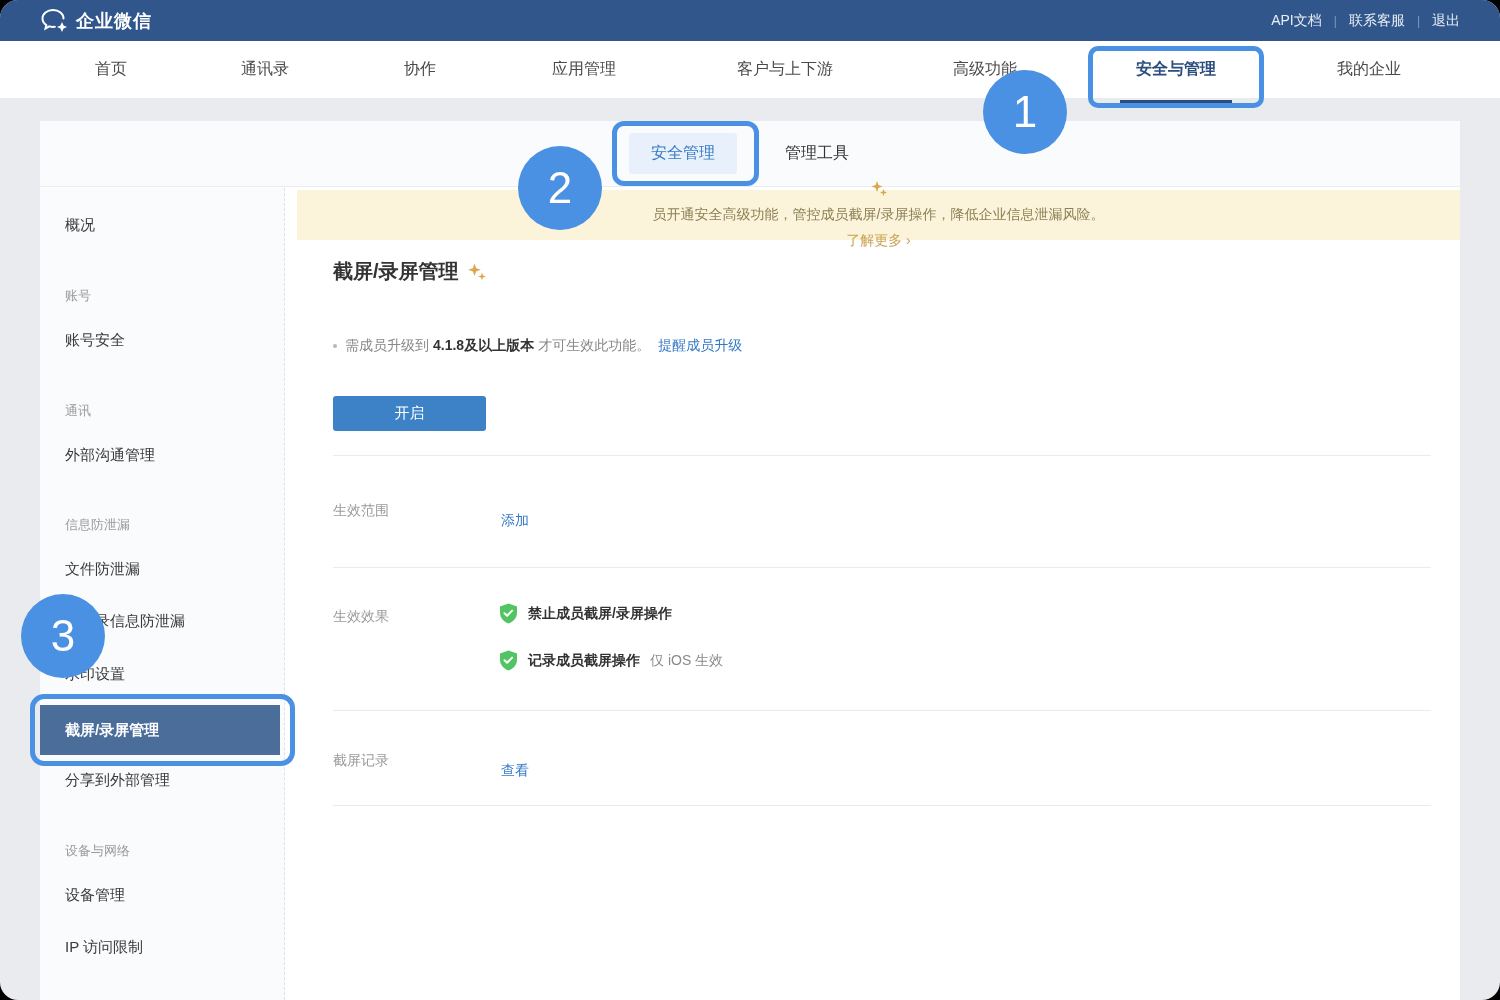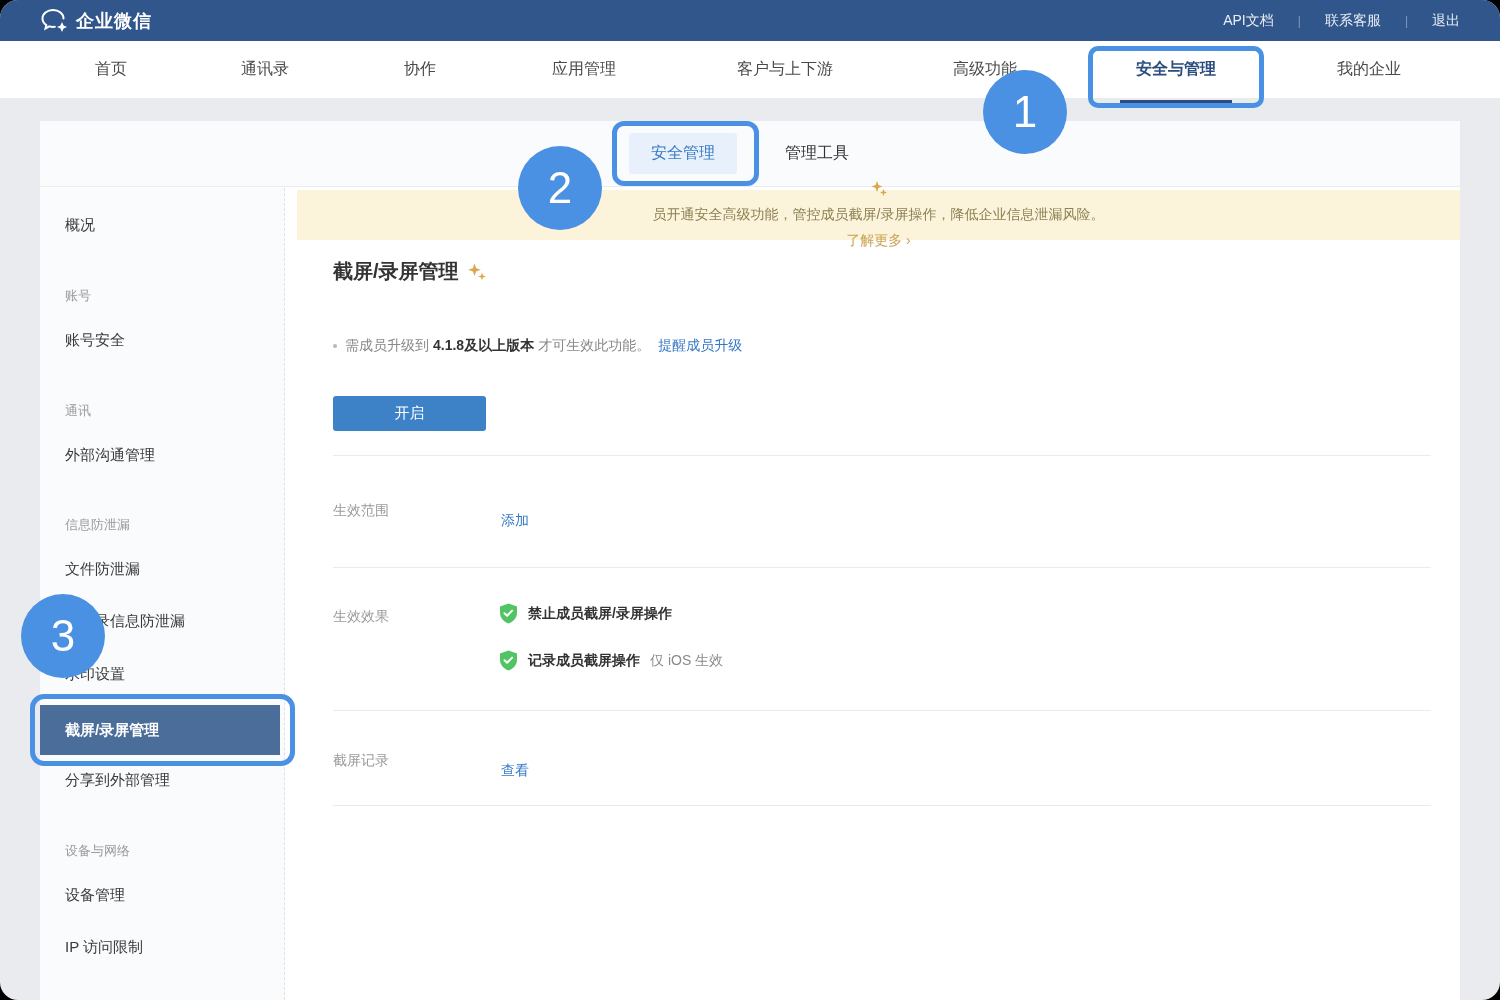--- a/index.html
+++ b/index.html
@@ -7,21 +7,21 @@
   .screen{
     position:relative;width:1500px;height:1000px;overflow:hidden;
     border-radius:18px;background:#e9ebee;
     font-family:"Liberation Sans","DejaVu Sans",sans-serif;
     -webkit-font-smoothing:antialiased;
   }
   
   .topbar{position:absolute;top:0;left:0;right:0;height:41px;background:#30568C;
           display:flex;align-items:center;justify-content:space-between;padding:0 40px;}
   .brand{display:flex;align-items:center;gap:8px;color:#fff;font-size:18px;font-weight:600;letter-spacing:1px;}
-  .toplinks{display:flex;align-items:center;gap:24px;color:#e9eef5;font-size:14px;}
+  .toplinks{display:flex;align-items:center;gap:12px;color:#e9eef5;font-size:14px;}
   .toplinks .sep{color:rgba(255,255,255,.38);font-size:12px;}
   .toplinks a{color:#e9eef5;text-decoration:none;}
   
   .navbar{position:absolute;top:41px;left:0;right:0;height:57px;background:#fff;}
   .nav-item{position:absolute;top:0;height:57px;display:flex;align-items:center;
             transform:translateX(-50%);font-size:16px;color:#4a4a4a;cursor:pointer;white-space:nowrap;}
   .nav-item.active{color:#2b4d7e;font-weight:600;}
   .nav-underline{position:absolute;top:59px;height:5px;width:112px;background:#2b4d7e;transform:translateX(-50%);}
   
   .card{position:absolute;left:40px;top:121px;width:1420px;bottom:0;background:#fff;border-radius:3px 3px 0 0;padding-left:48px;}

